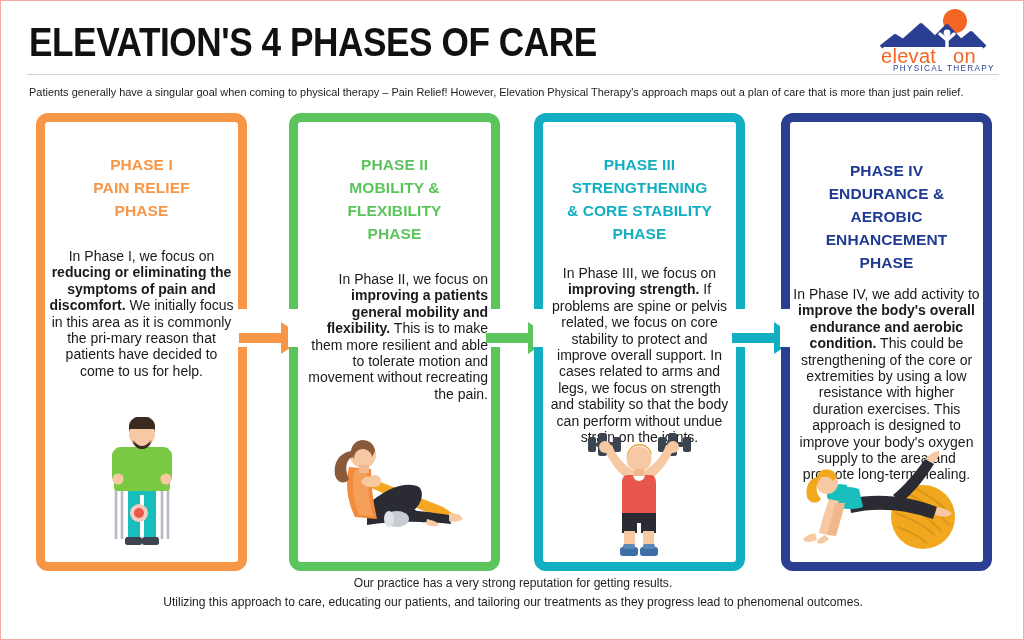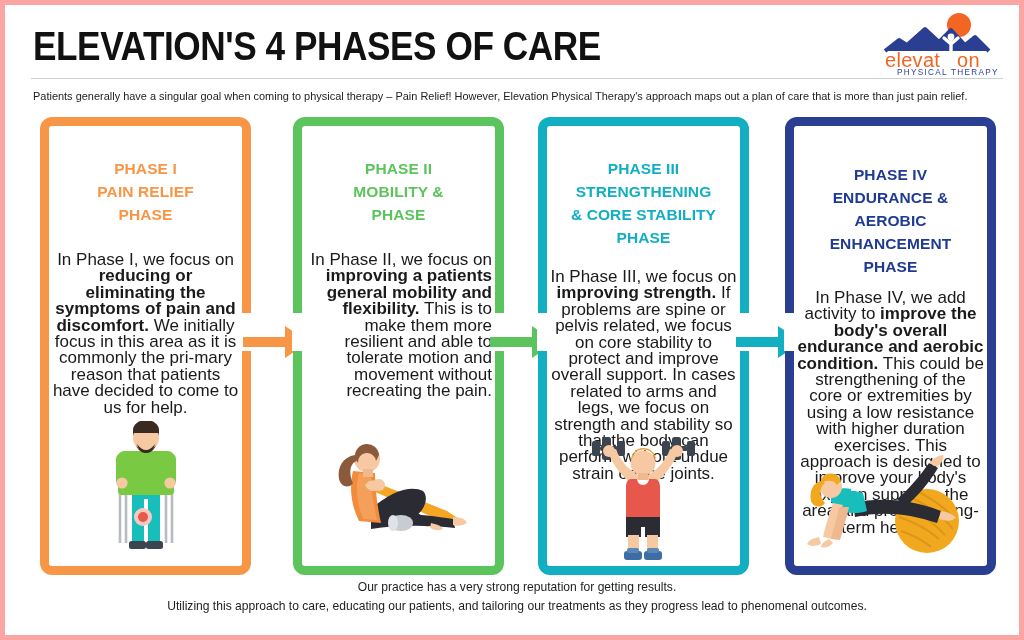--- a/index.html
+++ b/index.html
@@ -6,21 +6,21 @@
   html, body {
     width: 1024px; height: 640px;
     background: #ffffff;
     font-family: "Liberation Sans", "DejaVu Sans", sans-serif;
     overflow: hidden;
   }
   #page {
     position: relative;
     width: 1024px; height: 640px;
     background: #ffffff;
-    border: 5px solid #fca5a5;
+    border: 1px solid #fca5a5;
   }
 
   
   #header {
     position: absolute; left: 0; top: 0; width: 1024px; height: 76px;
   }
   #page-title {
     position: absolute; left: 28px; top: 19px;
     font-size: 40px; line-height: 44px;
     font-weight: 700;
@@ -101,21 +101,21 @@
     font-weight: 700;
     letter-spacing: 0.1px;
   }
   #card-1 .phase-heading { color: #F79646; margin-top: 24px; }
   #card-2 .phase-heading { color: #5CC45C; margin-top: 24px; text-align: center; }
   #card-3 .phase-heading { color: #11AFC1; margin-top: 24px; }
   #card-4 .phase-heading { color: #1F3A93; margin-top: 30px; }
 
   .phase-body {
     text-align: center;
-    font-size: 17px;
+    font-size: 14px;
     line-height: 16.4px;
     color: #1a1a1a;
   }
   #card-1 .phase-body { margin-top: 26px; }
   #card-2 .phase-body { margin-top: 26px; text-align: right; }
   #card-3 .phase-body { margin-top: 20px; }
   #card-4 .phase-body { margin-top: 12px; }
   .phase-body b { font-weight: 700; }
 
   .illus {
@@ -238,20 +238,21 @@
   </div>
 
   <div class="card" id="card-2">
     <div class="frame"></div>
     <div class="notch-left"></div>
     <div class="notch-right"></div>
     <div class="card-inner">
       <div class="phase-heading">
         <div>PHASE II</div>
         <div>MOBILITY &amp;</div>
+        <div>FLEXIBILITY</div>
         <div>PHASE</div>
       </div>
       <div class="phase-body">
         <span>In Phase II, we focus on </span><b>improving a patients general mobility and flexibility.</b><span> This is to make them more resilient and able to tolerate motion and movement without recreating the pain.</span>
       </div>
       <div class="illus" style="top: 300px;">
         <svg width="160" height="112" viewBox="0 0 160 112">
 
           <path d="M58 50 L128 78 L140 86 L132 92 L54 58 Z" fill="#F5A623"></path>
           <path d="M56 46 L60 58 L52 56 Z" fill="#F5A623"></path>

